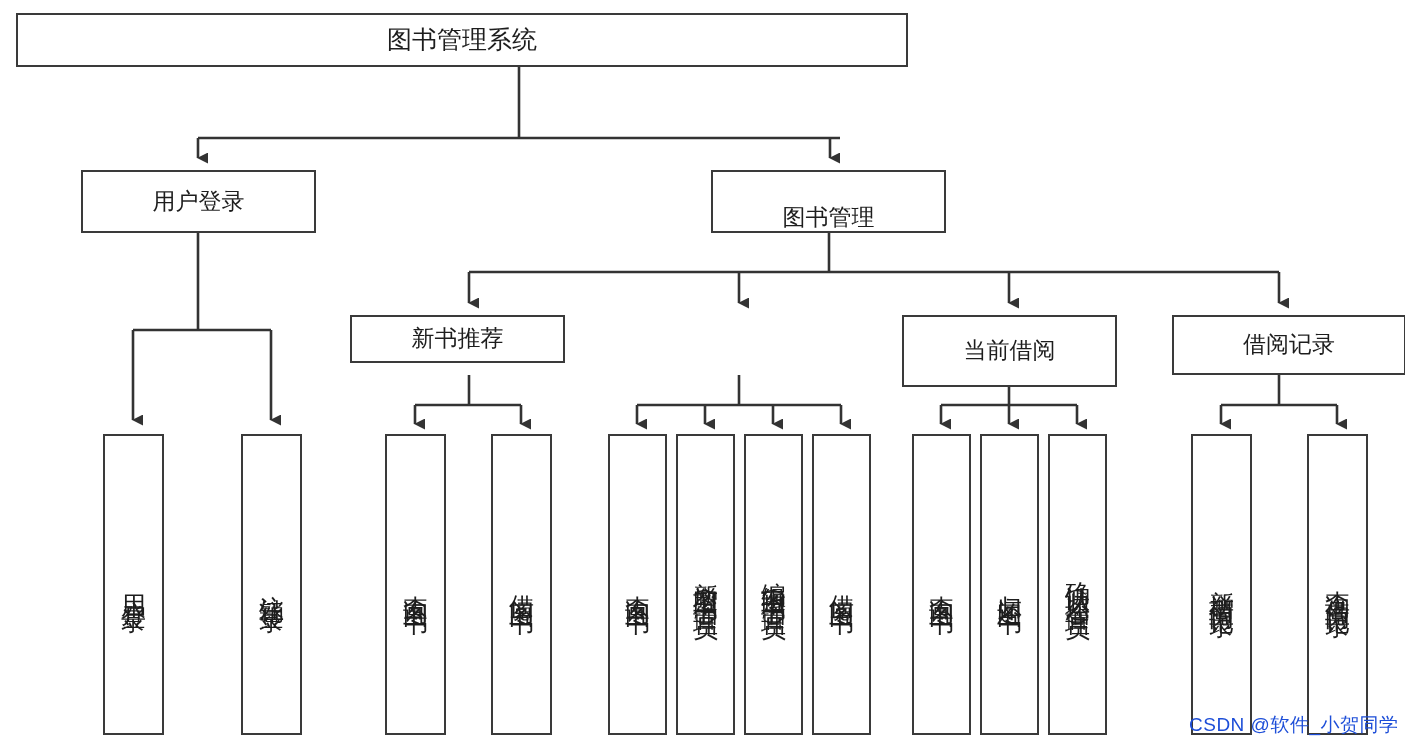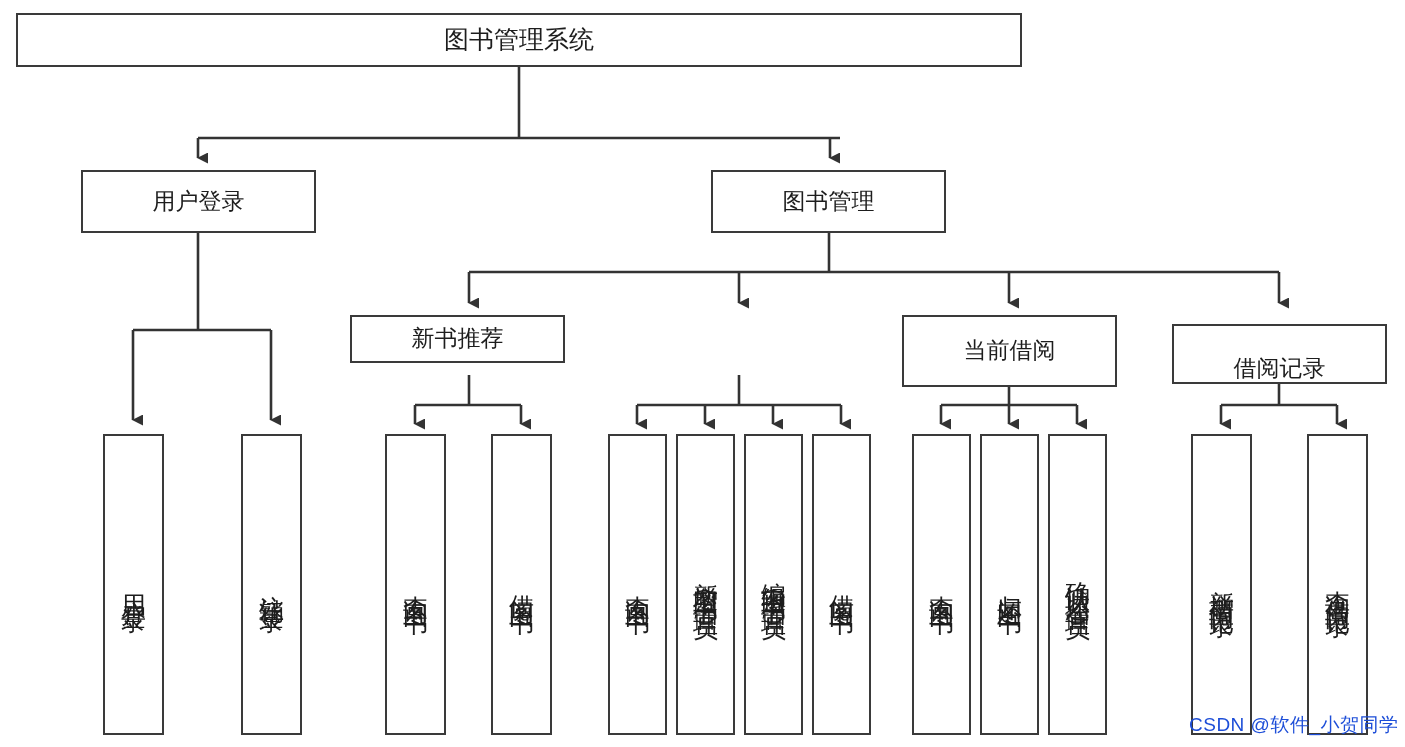--- a/index.html
+++ b/index.html
@@ -104,38 +104,38 @@
       <path d="M 1009 405 L 1009 424" marker-end="url(#arrow)"></path>
       <path d="M 1077 405 L 1077 424" marker-end="url(#arrow)"></path>
 
       <path d="M 1279 375 L 1279 405"></path>
       <path d="M 1221 405 L 1337 405"></path>
       <path d="M 1221 405 L 1221 424" marker-end="url(#arrow)"></path>
       <path d="M 1337 405 L 1337 424" marker-end="url(#arrow)"></path>
     </g>
   </svg>
 
-  <div class="node n-title" style="left:16px;top:13px;width:1006px;height:54px;">
+  <div class="node n-title" style="left:16px;top:13px;width:892px;height:54px;">
     <span class="lbl">图书管理系统</span>
   </div>
 
   <div class="node n-l2" style="left:81px;top:170px;width:235px;height:63px;">
     <span class="lbl">用户登录</span>
   </div>
-  <div class="node n-l2" style="left:711px;top:170px;width:235px;height:63px;">
+  <div class="node n-l2" style="left:711px;top:170px;width:235px;height:63px;align-items:flex-end;">
     <span class="lbl">图书管理</span>
   </div>
 
   <div class="node n-l3" style="left:350px;top:315px;width:215px;height:48px;">
     <span class="lbl">新书推荐</span>
   </div>
   <div class="node n-l3" style="left:902px;top:315px;width:215px;height:72px;">
     <span class="lbl">当前借阅</span>
   </div>
-  <div class="node n-l3" style="left:1172px;top:324px;width:215px;height:60px;align-items:flex-end;">
+  <div class="node n-l3" style="left:1172px;top:315px;width:234px;height:60px;">
     <span class="lbl">借阅记录</span>
   </div>
 
   <div class="node leaf" style="left:103px;top:434px;width:61px;height:301px;">
     <span class="lbl">用户登录</span>
   </div>
   <div class="node leaf" style="left:241px;top:434px;width:61px;height:301px;">
     <span class="lbl">注销登录</span>
   </div>
 

